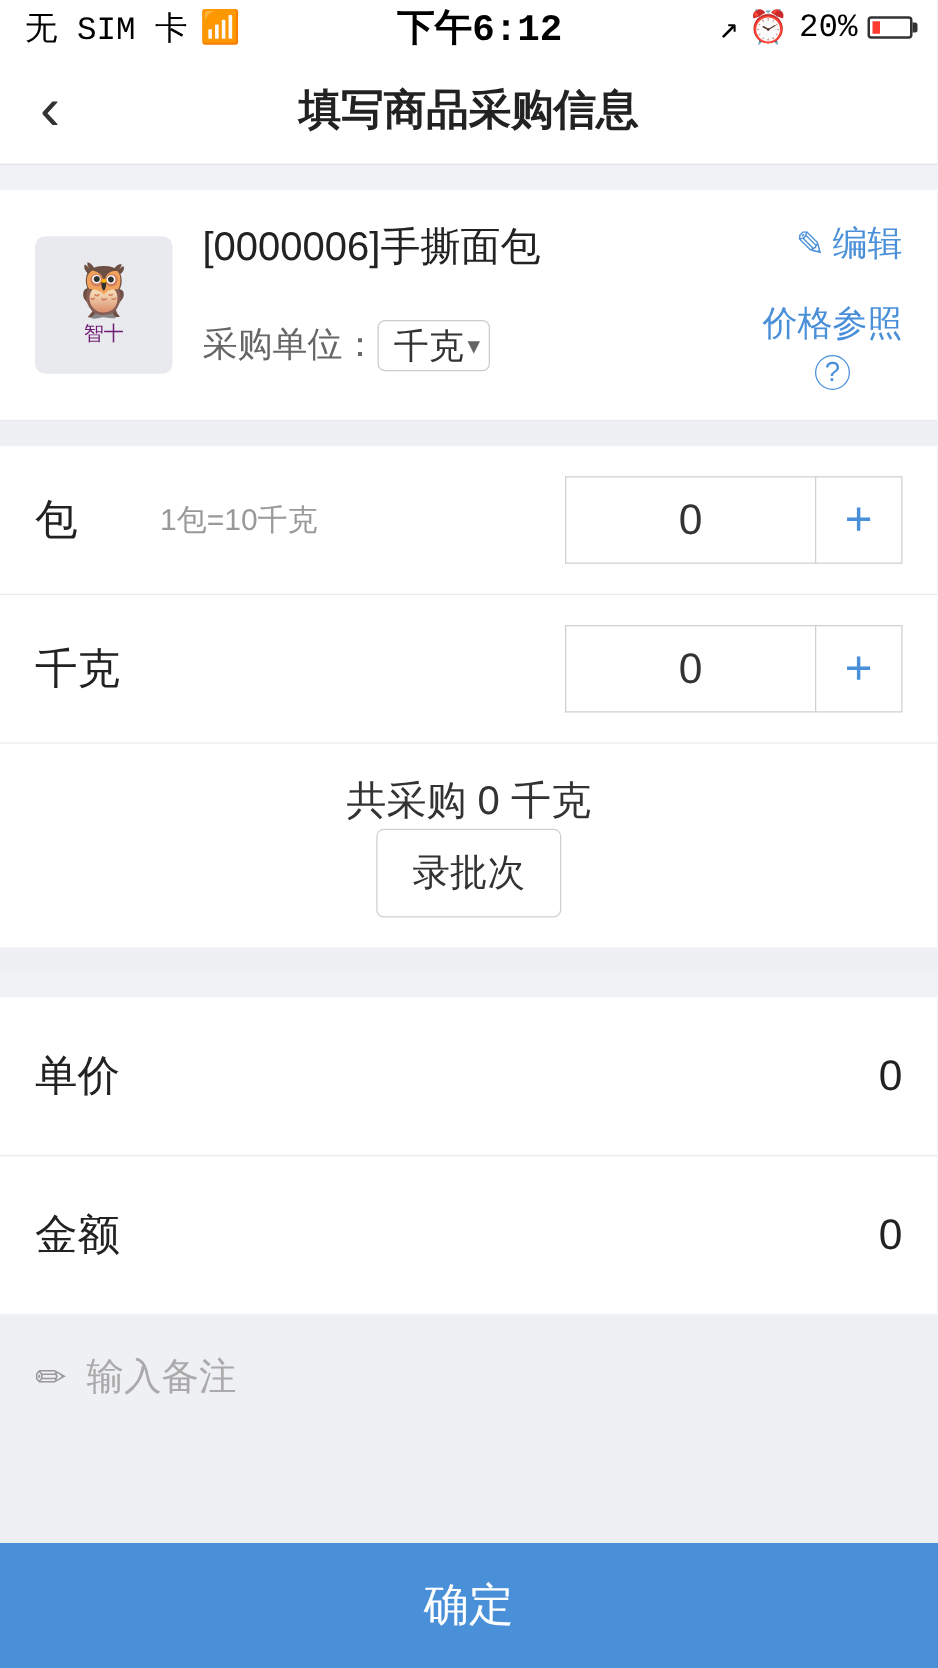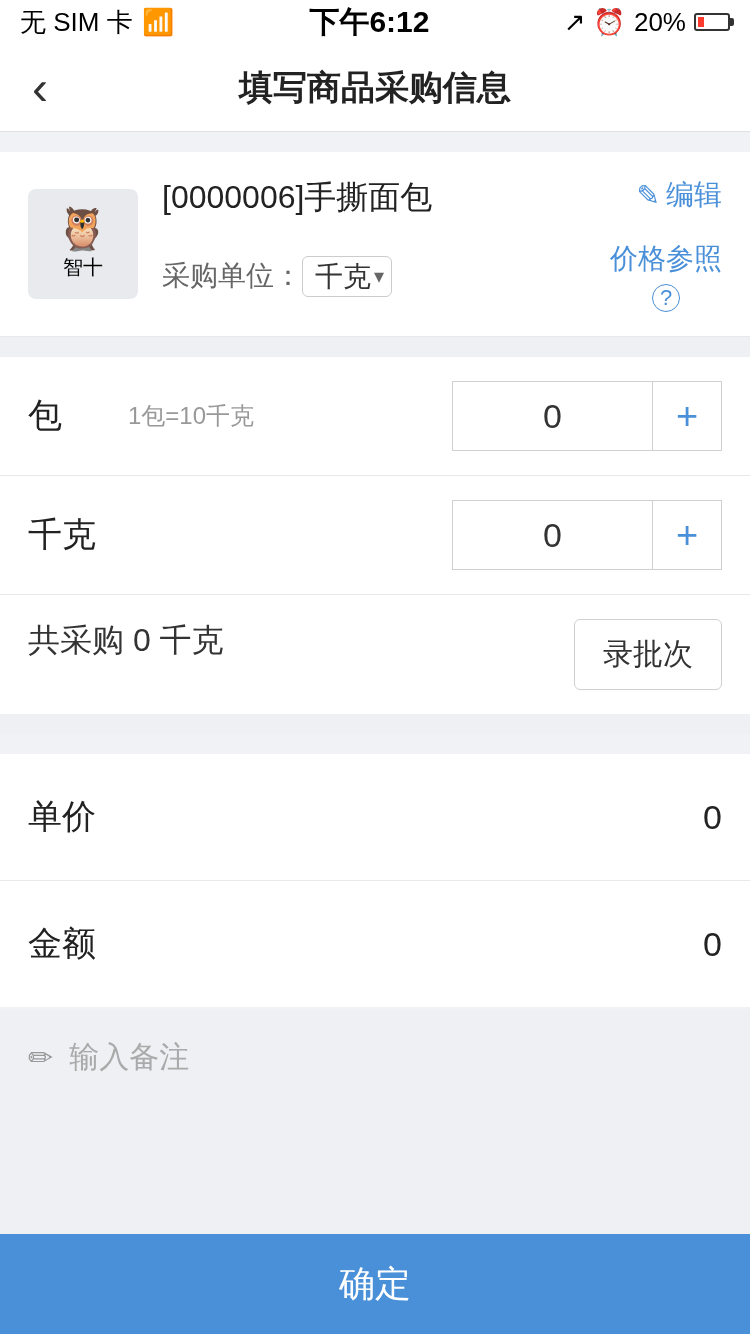--- a/index.html
+++ b/index.html
@@ -16,20 +16,21 @@
     .status-bar {
       display: flex;
       justify-content: space-between;
       align-items: center;
       background: #fff;
       height: 44px;
       padding: 0 20px;
       font-size: 28px;
       font-weight: 500;
       color: #000;
+      font-family: Liberation Mono, monospace;
     }
     .status-left { display: flex; align-items: center; gap: 10px; font-size: 26px; }
     .status-center { font-size: 30px; font-weight: 600; }
     .status-right { display: flex; align-items: center; gap: 8px; font-size: 26px; }
     .battery-icon {
       display: inline-flex; align-items: center;
       border: 2px solid #333; border-radius: 3px;
       height: 18px; width: 36px; padding: 2px; position: relative;
     }
     .battery-icon::after {
@@ -89,22 +90,22 @@
       align-items: center;
       justify-content: center;
       flex-shrink: 0;
     }
     .product-thumb .owl-icon {
       font-size: 42px;
       color: #5b8fd4;
       line-height: 1;
     }
     .product-thumb .brand-text {
-      font-size: 20px;
-      color: #000000;
+      font-size: 16px;
+      color: #701a75;
       margin-top: 4px;
     }
     .product-info { flex: 1; }
     .product-name {
       font-size: 32px;
       color: #222;
       font-weight: 500;
       margin-bottom: 16px;
     }
     .meta-label { font-size: 28px; color: #666; }
@@ -204,22 +205,24 @@
       color: #4a90d9;
       display: flex;
       align-items: center;
       justify-content: center;
       cursor: pointer;
     }
 
     
     .total-row {
       display: flex;
+      align-items: center;
       padding: 24px 28px;
       background: #fff;
+      flex-direction: column;
     }
     .total-label {
       font-size: 32px;
       color: #333;
       flex: 1;
     }
     .batch-btn {
       border: 1px solid #d0d0d0;
       background: #fff;
       padding: 14px 28px;

